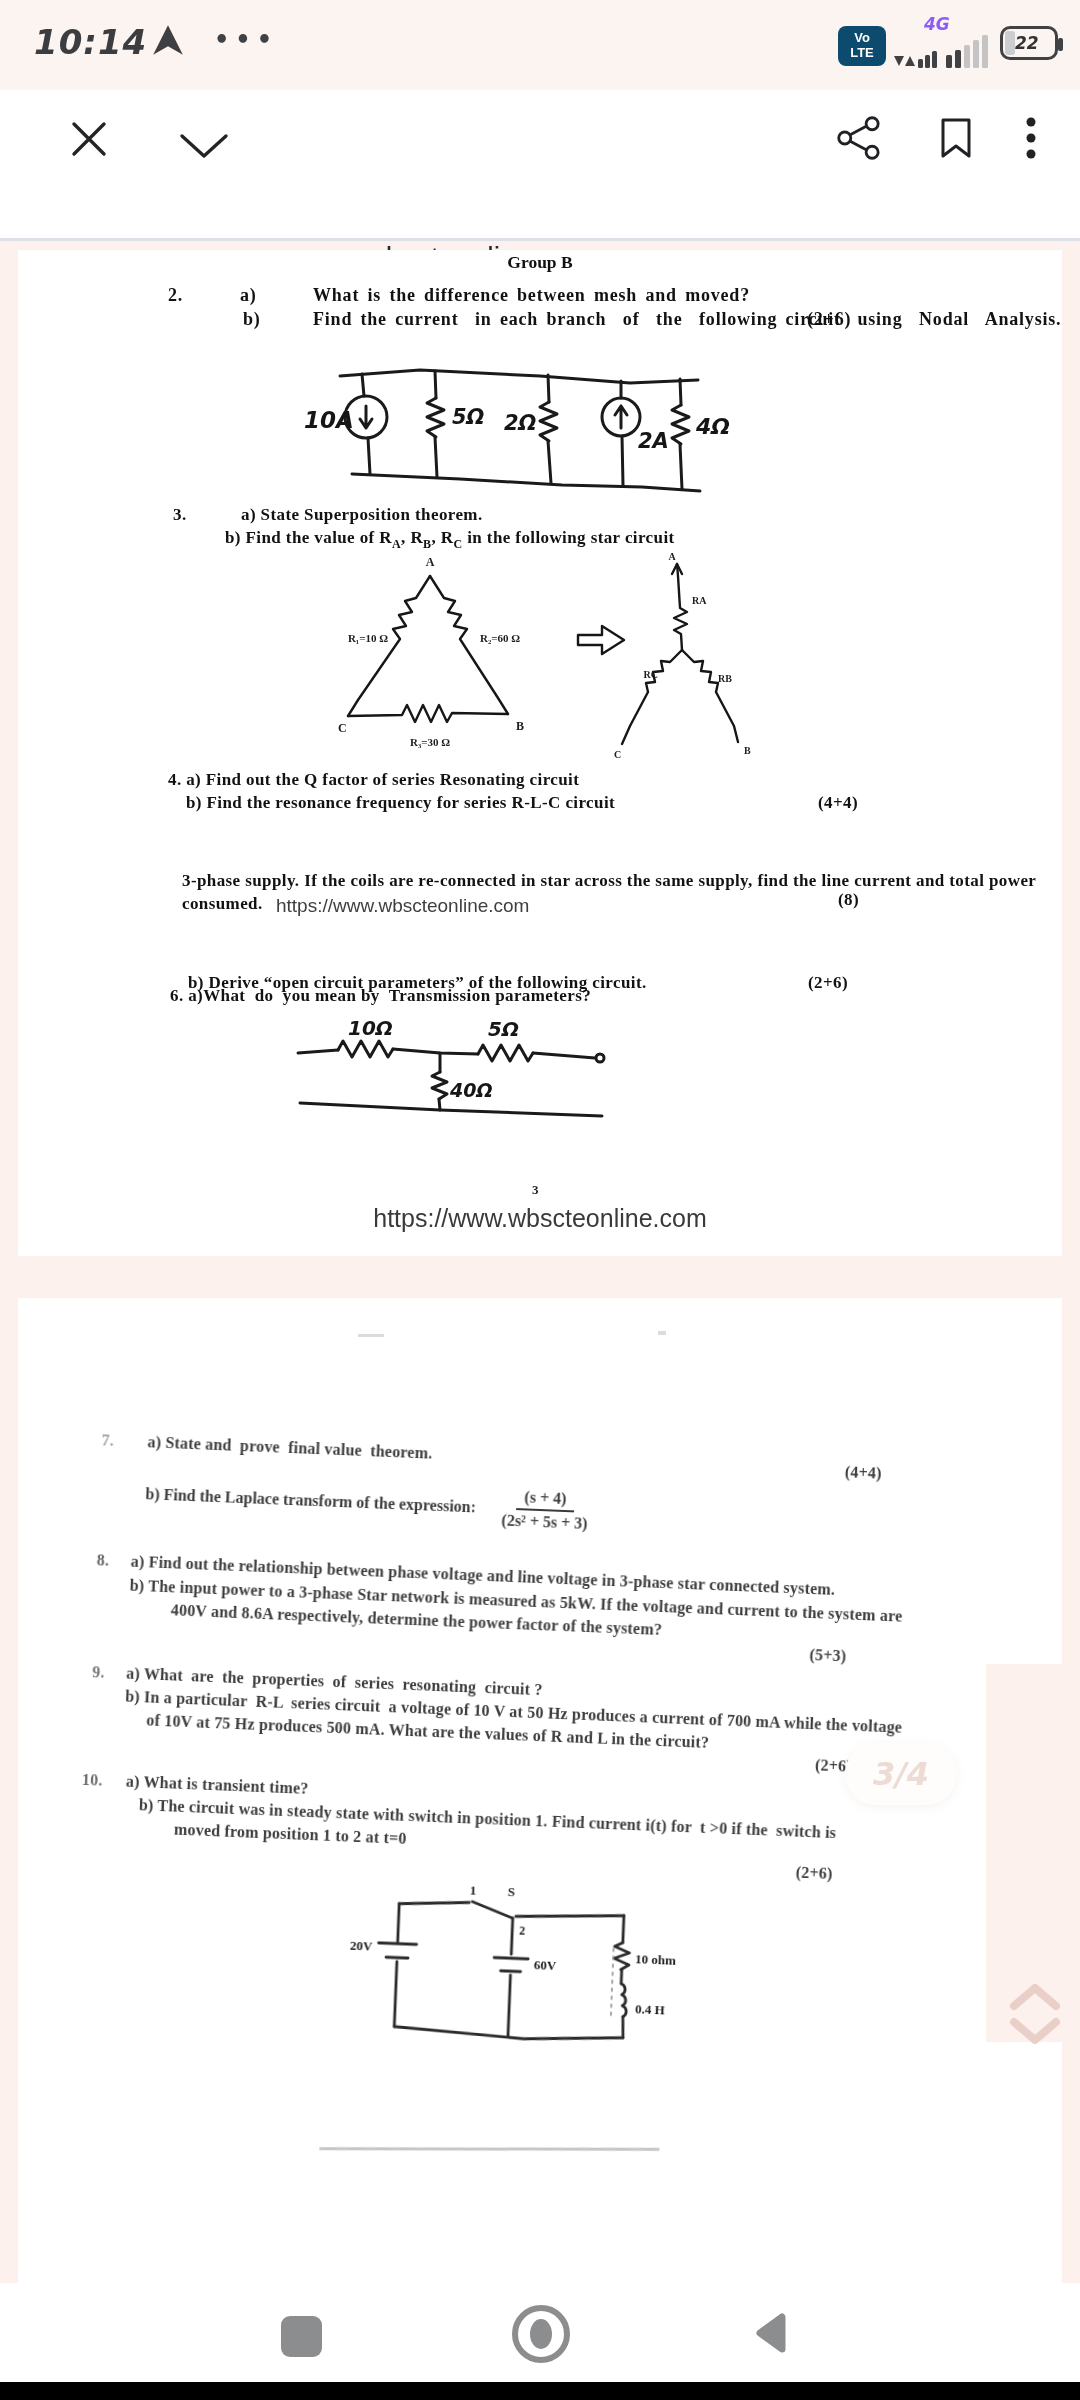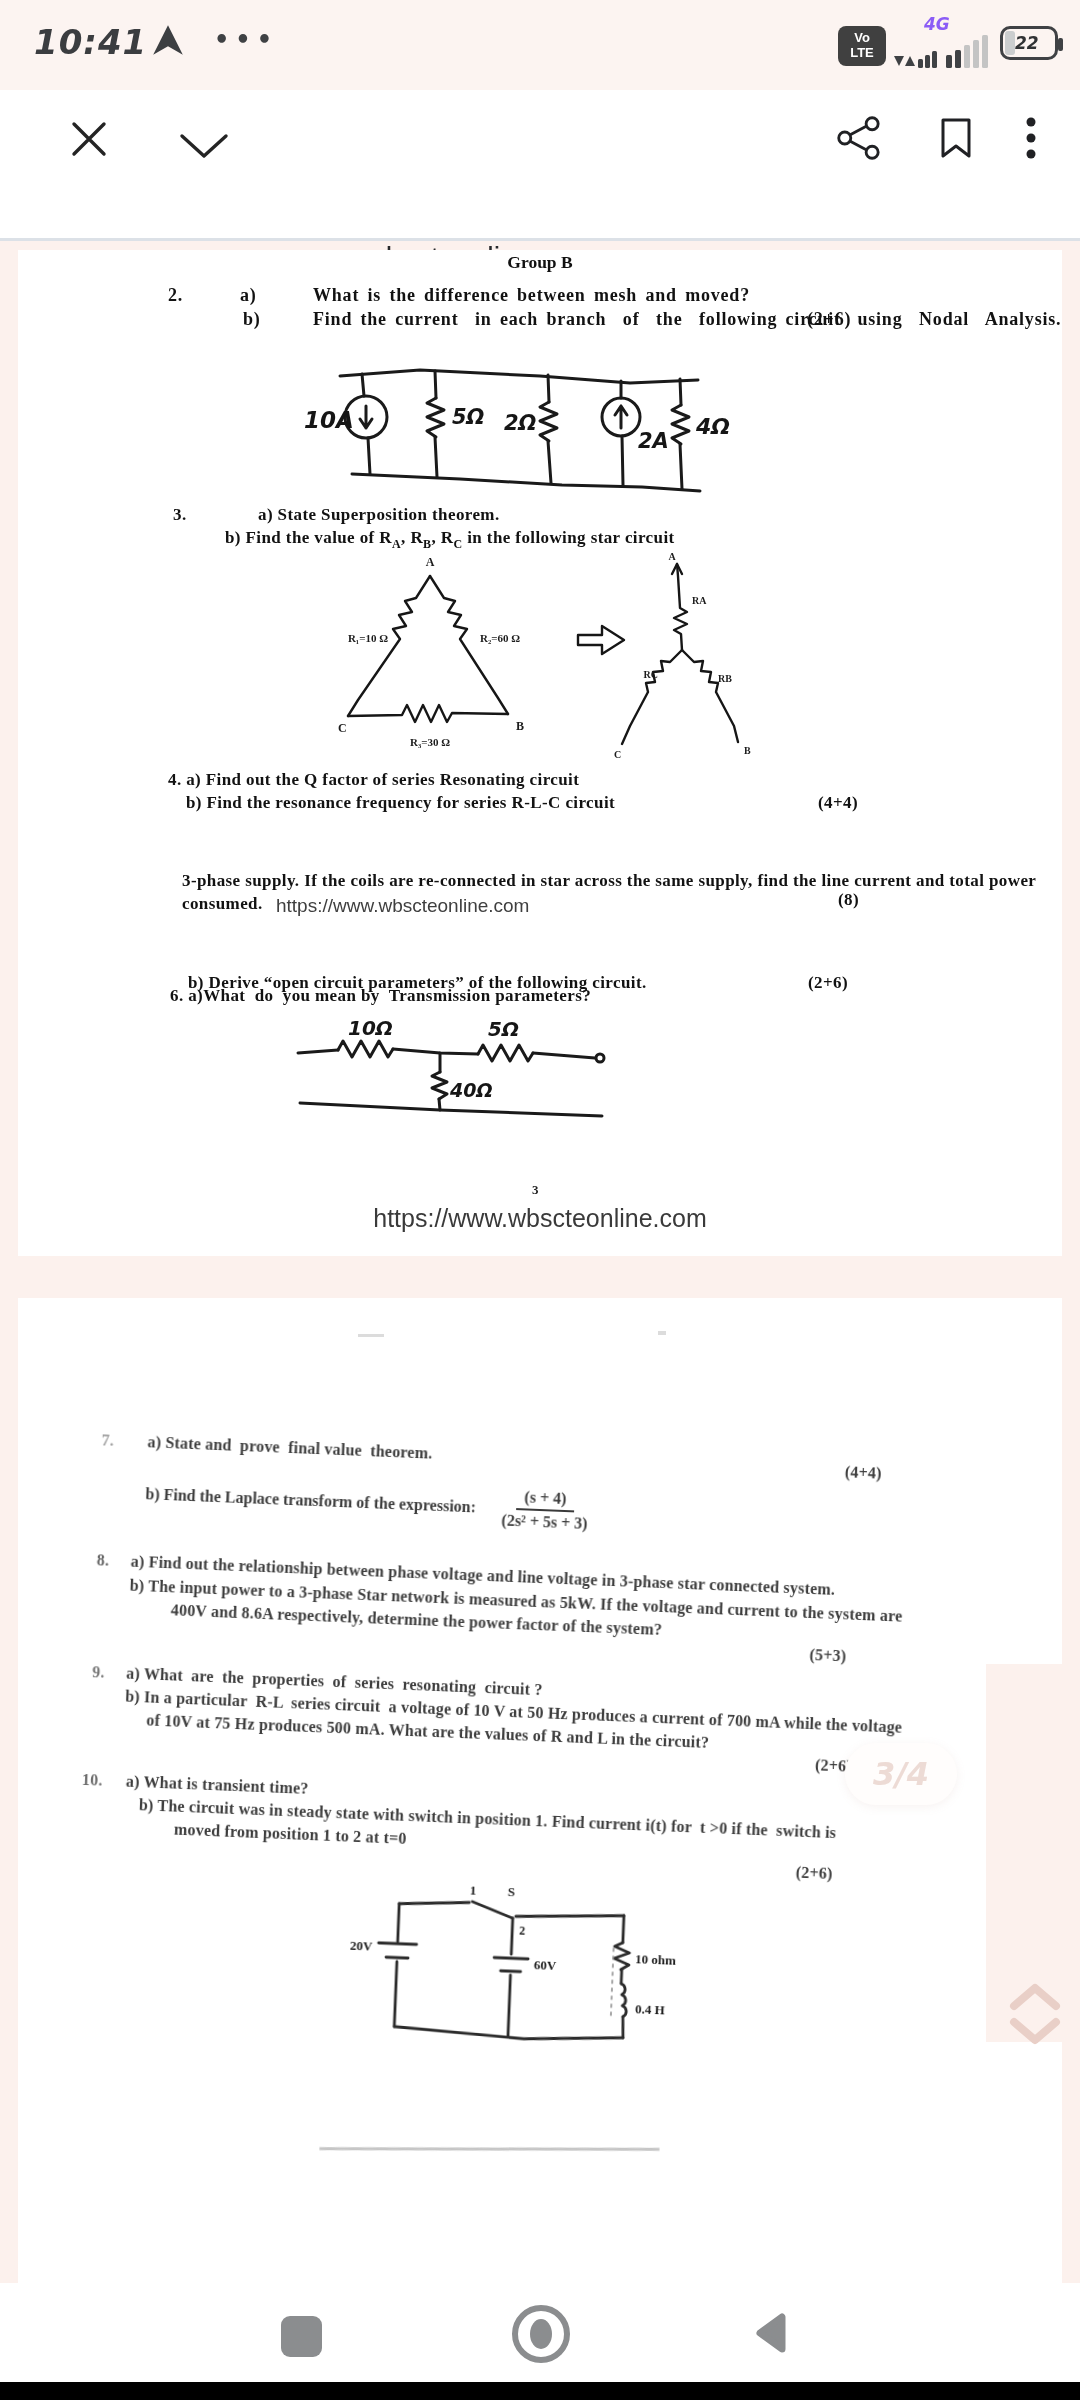--- a/index.html
+++ b/index.html
@@ -4,21 +4,21 @@
 <style>
   *{margin:0;padding:0;box-sizing:border-box;}
   body{margin:0;background:#222;}
   #screen{position:relative;width:1080px;height:2400px;background:#fcf1ed;overflow:hidden;font-family:"Liberation Sans",sans-serif;}
   .abs{position:absolute;}
 
   
   .sbar{position:absolute;left:0;top:0;width:1080px;height:90px;background:#fcf4f1;}
   .time{position:absolute;left:34px;top:22px;font:italic 700 34px "DejaVu Sans",sans-serif;color:#3b3d40;letter-spacing:1px;}
   .sdots{position:absolute;left:214px;top:26px;font:700 24px "DejaVu Sans",sans-serif;color:#3f4144;letter-spacing:6px;}
-  .volte{position:absolute;left:838px;top:26px;width:48px;height:40px;background:#404040;border-radius:8px;color:#fff;text-align:center;font:700 13px/1.15 "Liberation Sans",sans-serif;padding-top:5px;}
+  .volte{position:absolute;left:838px;top:26px;width:48px;height:40px;background:#0c4a6e;border-radius:8px;color:#fff;text-align:center;font:700 13px/1.15 "Liberation Sans",sans-serif;padding-top:5px;}
   .bar{position:absolute;bottom:0;border-radius:1.5px;}
   .tri-u{position:absolute;width:0;height:0;border-left:5px solid transparent;border-right:5px solid transparent;border-bottom:10px solid #3f4144;}
   .tri-d{position:absolute;width:0;height:0;border-left:5px solid transparent;border-right:5px solid transparent;border-top:10px solid #3f4144;}
   .batt{position:absolute;left:1000px;top:26px;width:58px;height:34px;border:3px solid #3f4144;border-radius:10px;}
   .batt .nub{position:absolute;right:-8px;top:9px;width:5px;height:13px;background:#3f4144;border-radius:2px;}
   .batt .fill{position:absolute;left:2px;top:2px;width:10px;height:24px;background:#cbcdce;border-radius:3px;}
   .batt .pct{position:absolute;left:12px;top:4px;font:italic 700 17px "DejaVu Sans",sans-serif;color:#303234;}
 
   
   .hdr{position:absolute;left:0;top:90px;width:1080px;height:148px;background:#fff;box-shadow:0 1px 0 #ebebeb;}
@@ -67,21 +67,21 @@
   .nav-ring{position:absolute;left:512px;top:22px;width:58px;height:58px;border:6px solid #8b8d8f;border-radius:50%;display:flex;align-items:center;justify-content:center;}
   .nav-ring .pupil{width:22px;height:30px;border-radius:50%;background:#8b8d8f;}
   .blackbar{position:absolute;left:0;top:2382px;width:1080px;height:18px;background:#000;}
 </style>
 </head>
 <body>
 
 <div id="screen">
 
   <div class="sbar">
-    <span class="time">10:41</span>
+    <span class="time">10:14</span>
     <svg class="abs" style="left:150px;top:22px" width="36" height="36" viewBox="0 0 34 34">
       <path d="M17,3 L31,31 L17,23 L3,31 Z" fill="#3d3f42"></path>
     </svg>
     <span class="sdots">•••</span>
     <div class="volte">
       <div>Vo</div>
       <div>LTE</div>
     </div>
     <div class="abs" style="left:894px;top:18px;width:104px;height:50px">
       <span class="abs" style="left:30px;top:-4px;font:italic 700 17px 'DejaVu Sans',sans-serif;color:#8b5cf6">4G</span>
@@ -163,21 +163,21 @@
         <path d="M381,47 l-9,5 l17,7 l-17,7 l17,7 l-17,7 l9,6"></path>
         <path d="M380,86 L382,131"></path>
         <text class="hand" x="4" y="70" font-size="23">10A</text>
         <text class="hand" x="152" y="66" font-size="21">5Ω</text>
         <text class="hand" x="204" y="72" font-size="21">2Ω</text>
         <text class="hand" x="338" y="90" font-size="21">2A</text>
         <text class="hand" x="396" y="76" font-size="22">4Ω</text>
       </svg>
 
       <span class="doc-line" style="left:155px;top:255px">3.</span>
-      <span class="doc-line" style="left:240px;top:255px">a) State Superposition theorem.</span>
+      <span class="doc-line" style="left:223px;top:255px">a) State Superposition theorem.</span>
       <span class="doc-line" style="left:207px;top:278px"><span>b) Find the value of R</span><span class="sub">A</span><span>, R</span><span class="sub">B</span><span>, R</span><span class="sub">C</span><span> in the following star circuit</span></span>
 
       <svg class="fig ink2" style="left:302px;top:300px" width="460" height="215" viewBox="0 0 460 215">
         <path d="M110,26 L96,48 l-11,3 l7,11 l-13,3 l7,11 l-13,3 l7,10 L38,150 L28,166"></path>
         <path d="M110,26 L124,48 l11,3 l-7,11 l13,3 l-7,11 l13,3 l-7,10 L178,148 L188,164"></path>
         <path d="M28,166 L82,165 l5,-10 l8,17 l8,-17 l8,17 l8,-17 l8,17 l5,-9 L188,164"></path>
         <path d="M258,85 h24 v-9 l22,14 l-22,14 v-9 h-24 z"></path>
         <path d="M362,100 L361,84 l-7,-4 l13,-6 l-13,-6 l13,-6 l-7,-4 L358,26 L357,14"></path>
         <path d="M357,14 L352,24 M357,14 L362,24"></path>
         <path d="M362,100 L350,112 l-9,-1 l2,10 l-10,1 l2,10 l-9,1 l2,9 L310,176 L302,194"></path>

